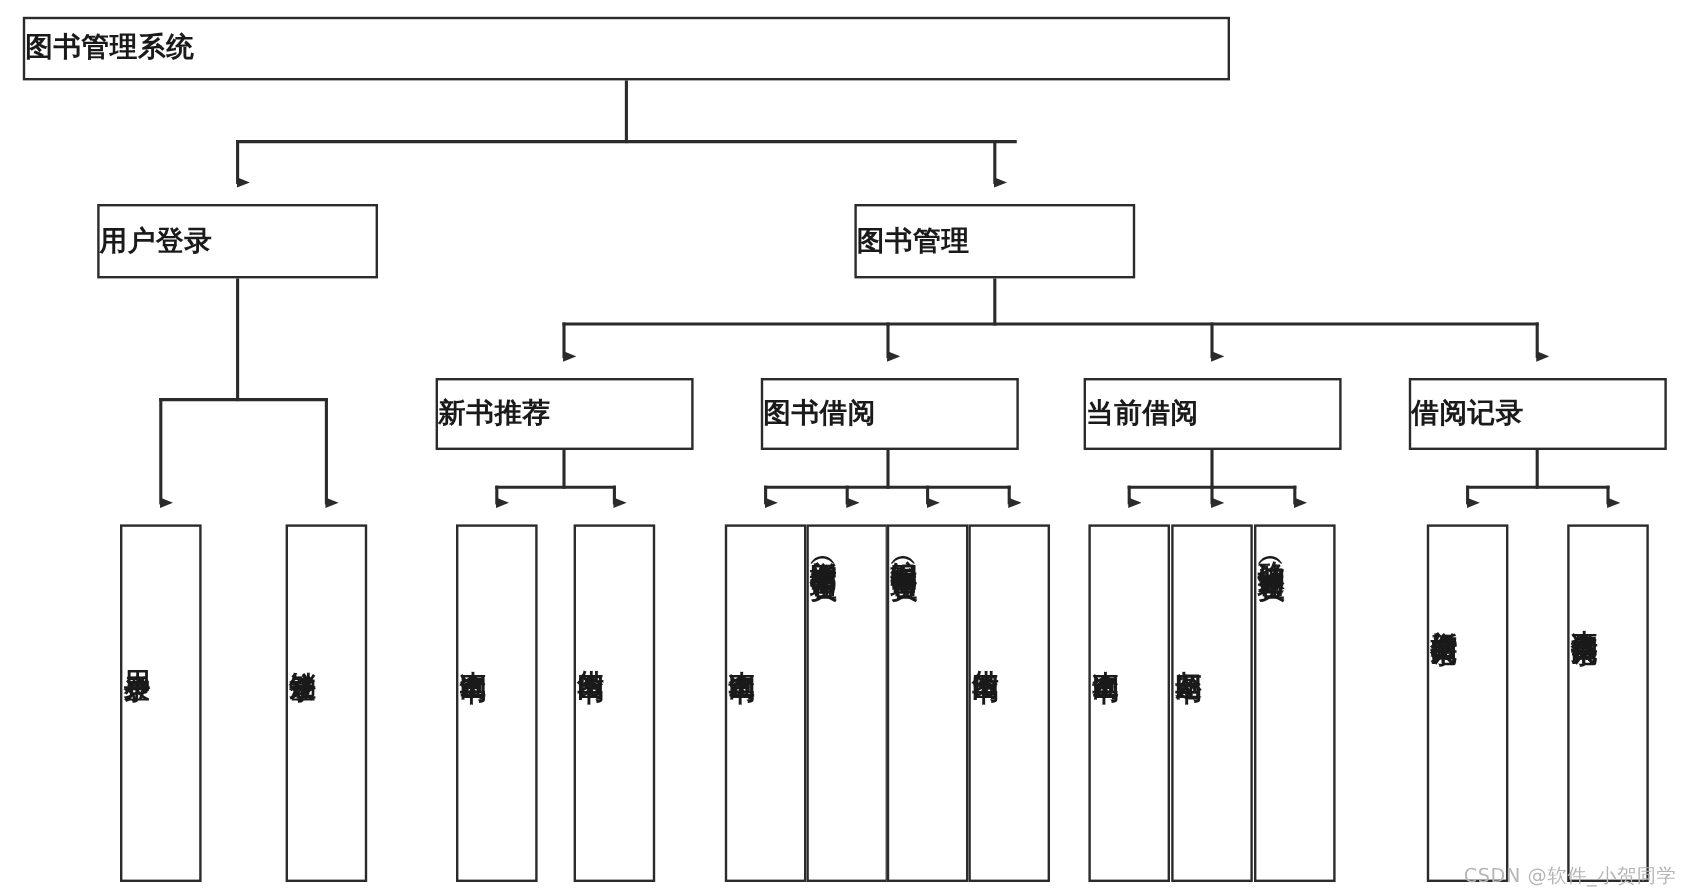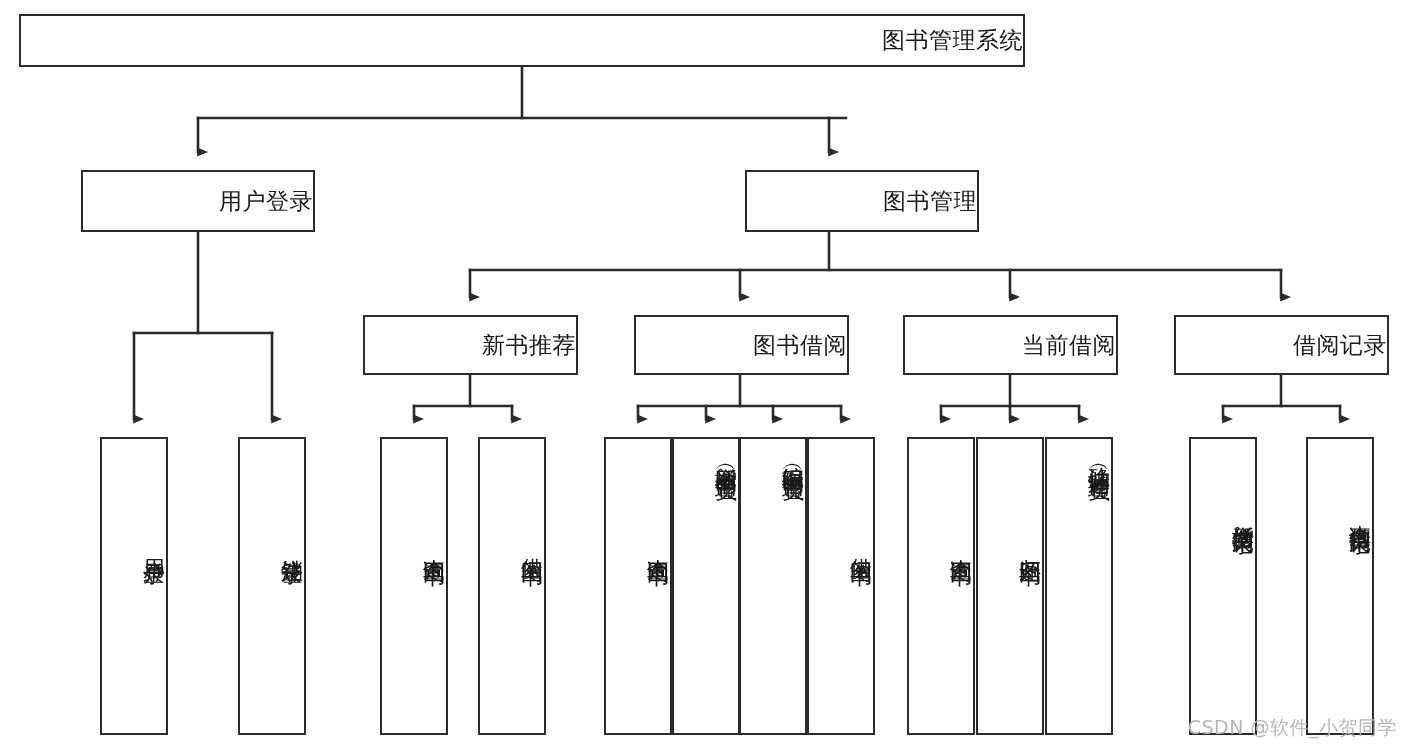--- a/index.html
+++ b/index.html
@@ -27,22 +27,23 @@
     height: 747px;
     pointer-events: none;
   }
   .node {
     position: absolute;
     box-sizing: border-box;
     background: #ffffff;
     border: 2px solid #2b2b2b;
     display: flex;
     align-items: center;
-    justify-content: flex-end;
+    justify-content: flex-start;
     color: #1a1a1a;
+    font-weight: bold;
   }
   .node.h-node {
     font-size: 23px;
     letter-spacing: 0.5px;
     line-height: 1;
   }
   .node.leaf {
     font-size: 22px;
     align-items: flex-start;
     padding-top: 6px;
@@ -62,21 +63,21 @@
   .leaf.short .vtext {
     margin-top: 62px;
   }
   .leaf.xshort .vtext {
     margin-top: 96px;
   }
   #watermark {
     position: absolute;
     right: 8px;
     bottom: 6px;
-    font-size: 19px;
+    font-size: 16px;
     color: #b6b6b6;
     letter-spacing: 0.5px;
     white-space: nowrap;
     font-family: "DejaVu Sans", "Liberation Sans", sans-serif;
   }
 </style>
 </head>
 <body>
 
 <div id="canvas">
@@ -131,21 +132,21 @@
     </g>
   </svg>
 
   <div class="node h-node" style="left:19px; top:14px; width:1006px; height:53px;">
     <span>图书管理系统</span>
   </div>
 
   <div class="node h-node" style="left:81px; top:170px; width:234px; height:62px;">
     <span>用户登录</span>
   </div>
-  <div class="node h-node" style="left:712px; top:170px; width:234px; height:62px;margin-left:33px;">
+  <div class="node h-node" style="left:712px; top:170px; width:234px; height:62px;">
     <span>图书管理</span>
   </div>
 
   <div class="node h-node" style="left:634px; top:315px; width:215px; height:60px;">
     <span>图书借阅</span>
   </div>
   <div class="node h-node" style="left:363px; top:315px; width:215px; height:60px;">
     <span>新书推荐</span>
   </div>
   <div class="node h-node" style="left:903px; top:315px; width:215px; height:60px;">

